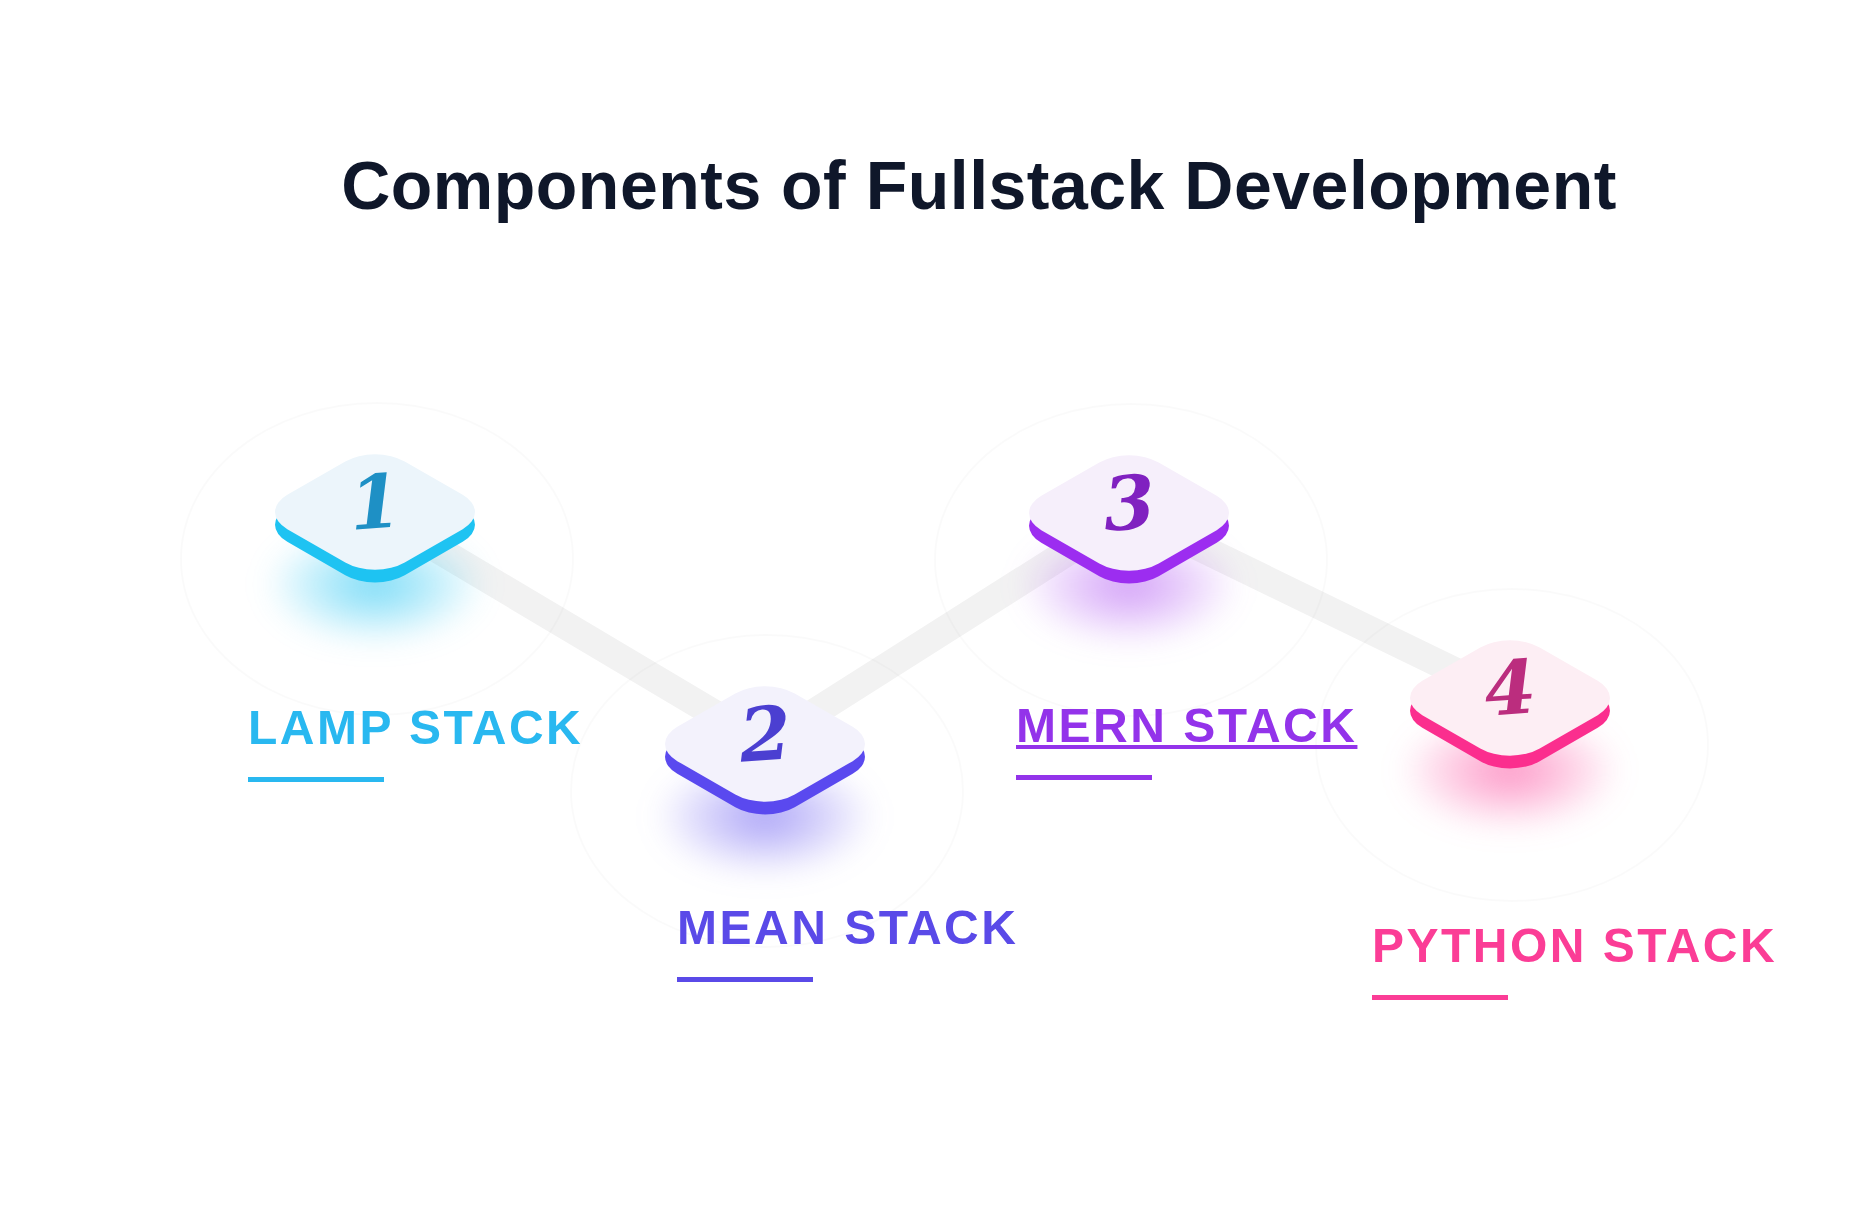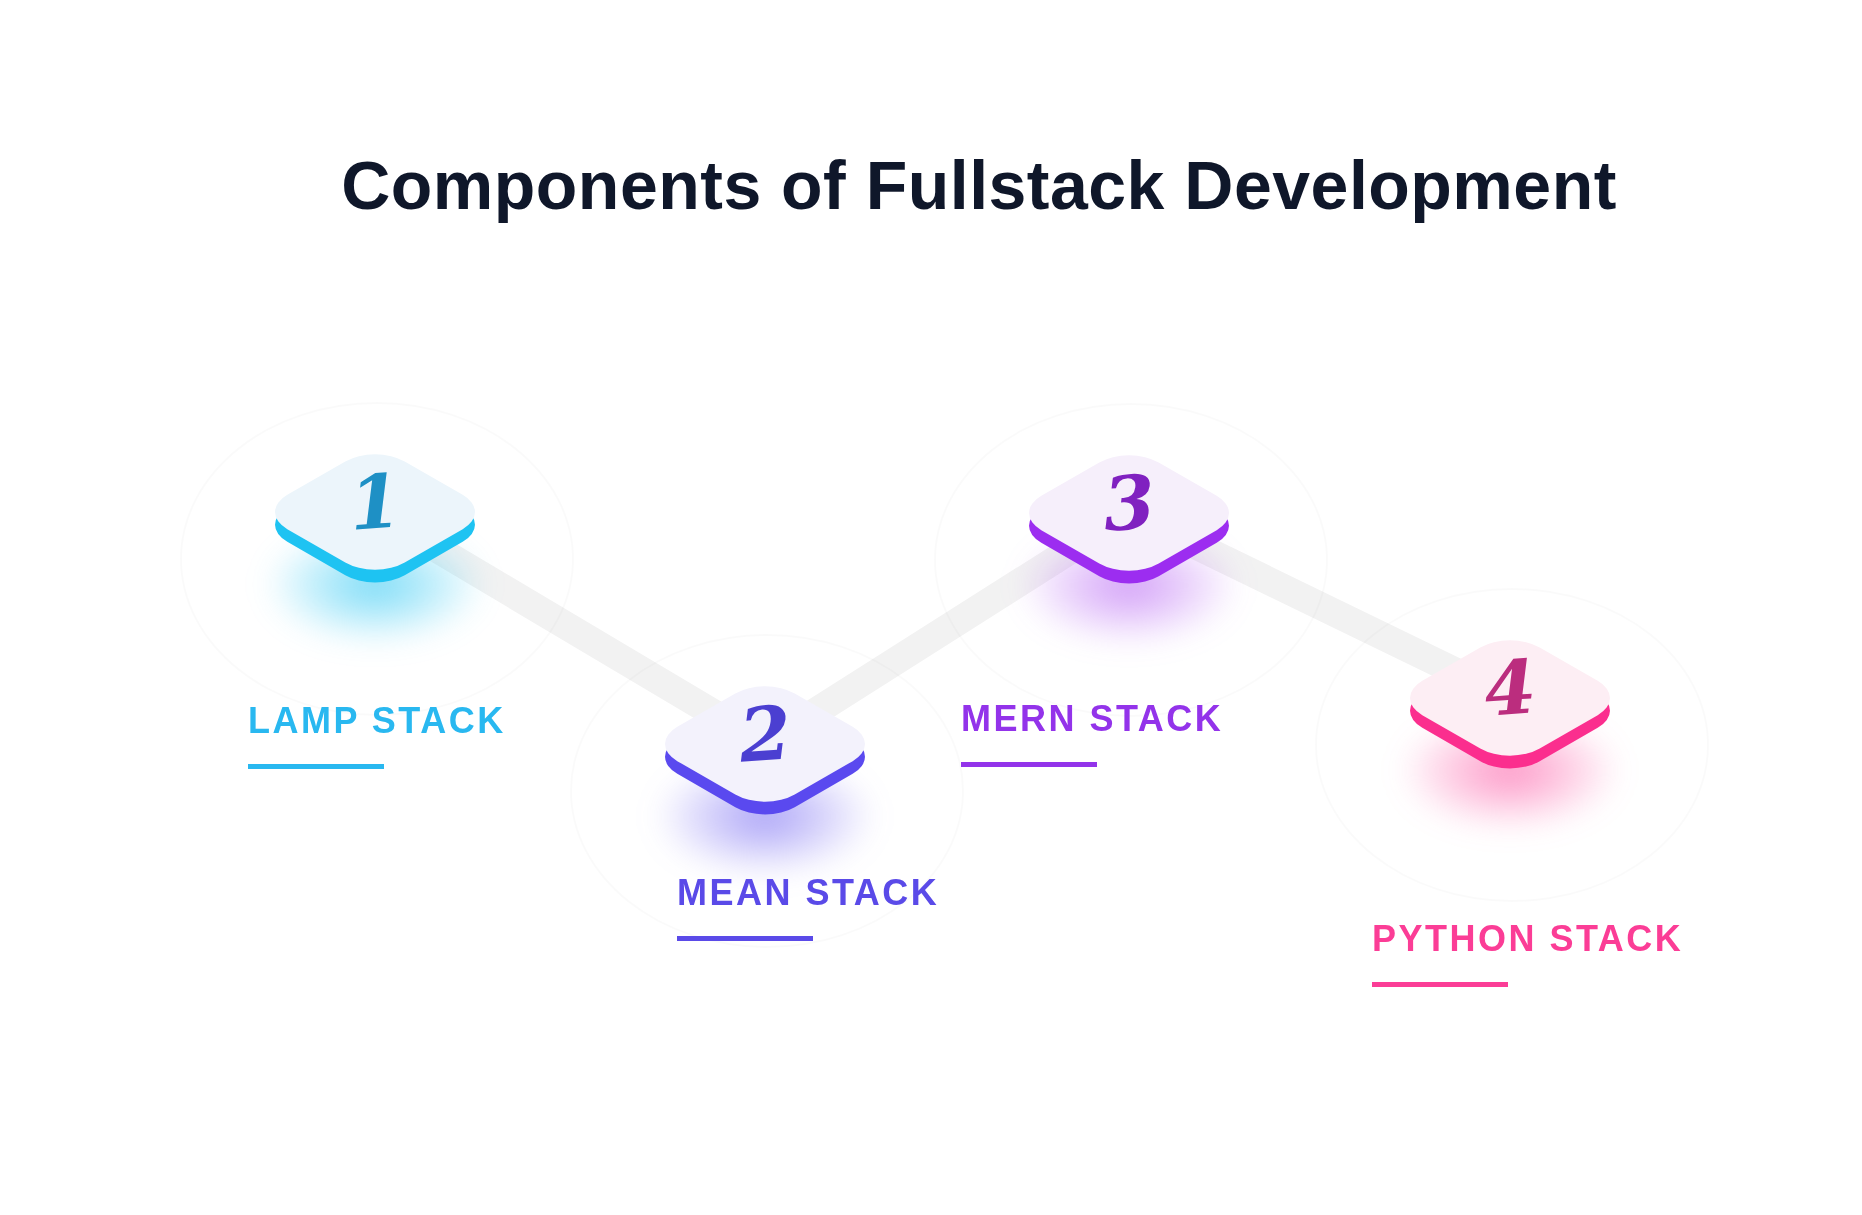--- a/index.html
+++ b/index.html
@@ -102,28 +102,28 @@
     color: var(--num);
     z-index: 4;
     transform: rotate(-4deg);
   }
 
   
   .stack-label {
     position: absolute;
     z-index: 5;
     font-weight: bold;
-    font-size: 36px;
+    font-size: 48px;
     letter-spacing: 2.5px;
     color: var(--label);
     white-space: nowrap;
   }
   .label-1 { left: 248px;  top: 700px; }
-  .label-2 { left: 677px;  top: 872px; text-align: right; }
-  .label-3 { left: 961px; top: 698px; }
+  .label-2 { left: 677px;  top: 900px; text-align: right; }
+  .label-3 { left: 1016px; top: 698px; text-decoration: underline; }
   .label-4 { left: 1372px; top: 918px; text-align: center; }
   .underline {
     display: block;
     margin-top: 22px;
     width: 136px;
     height: 5px;
     background: var(--label);
   }
 </style>
 </head>

